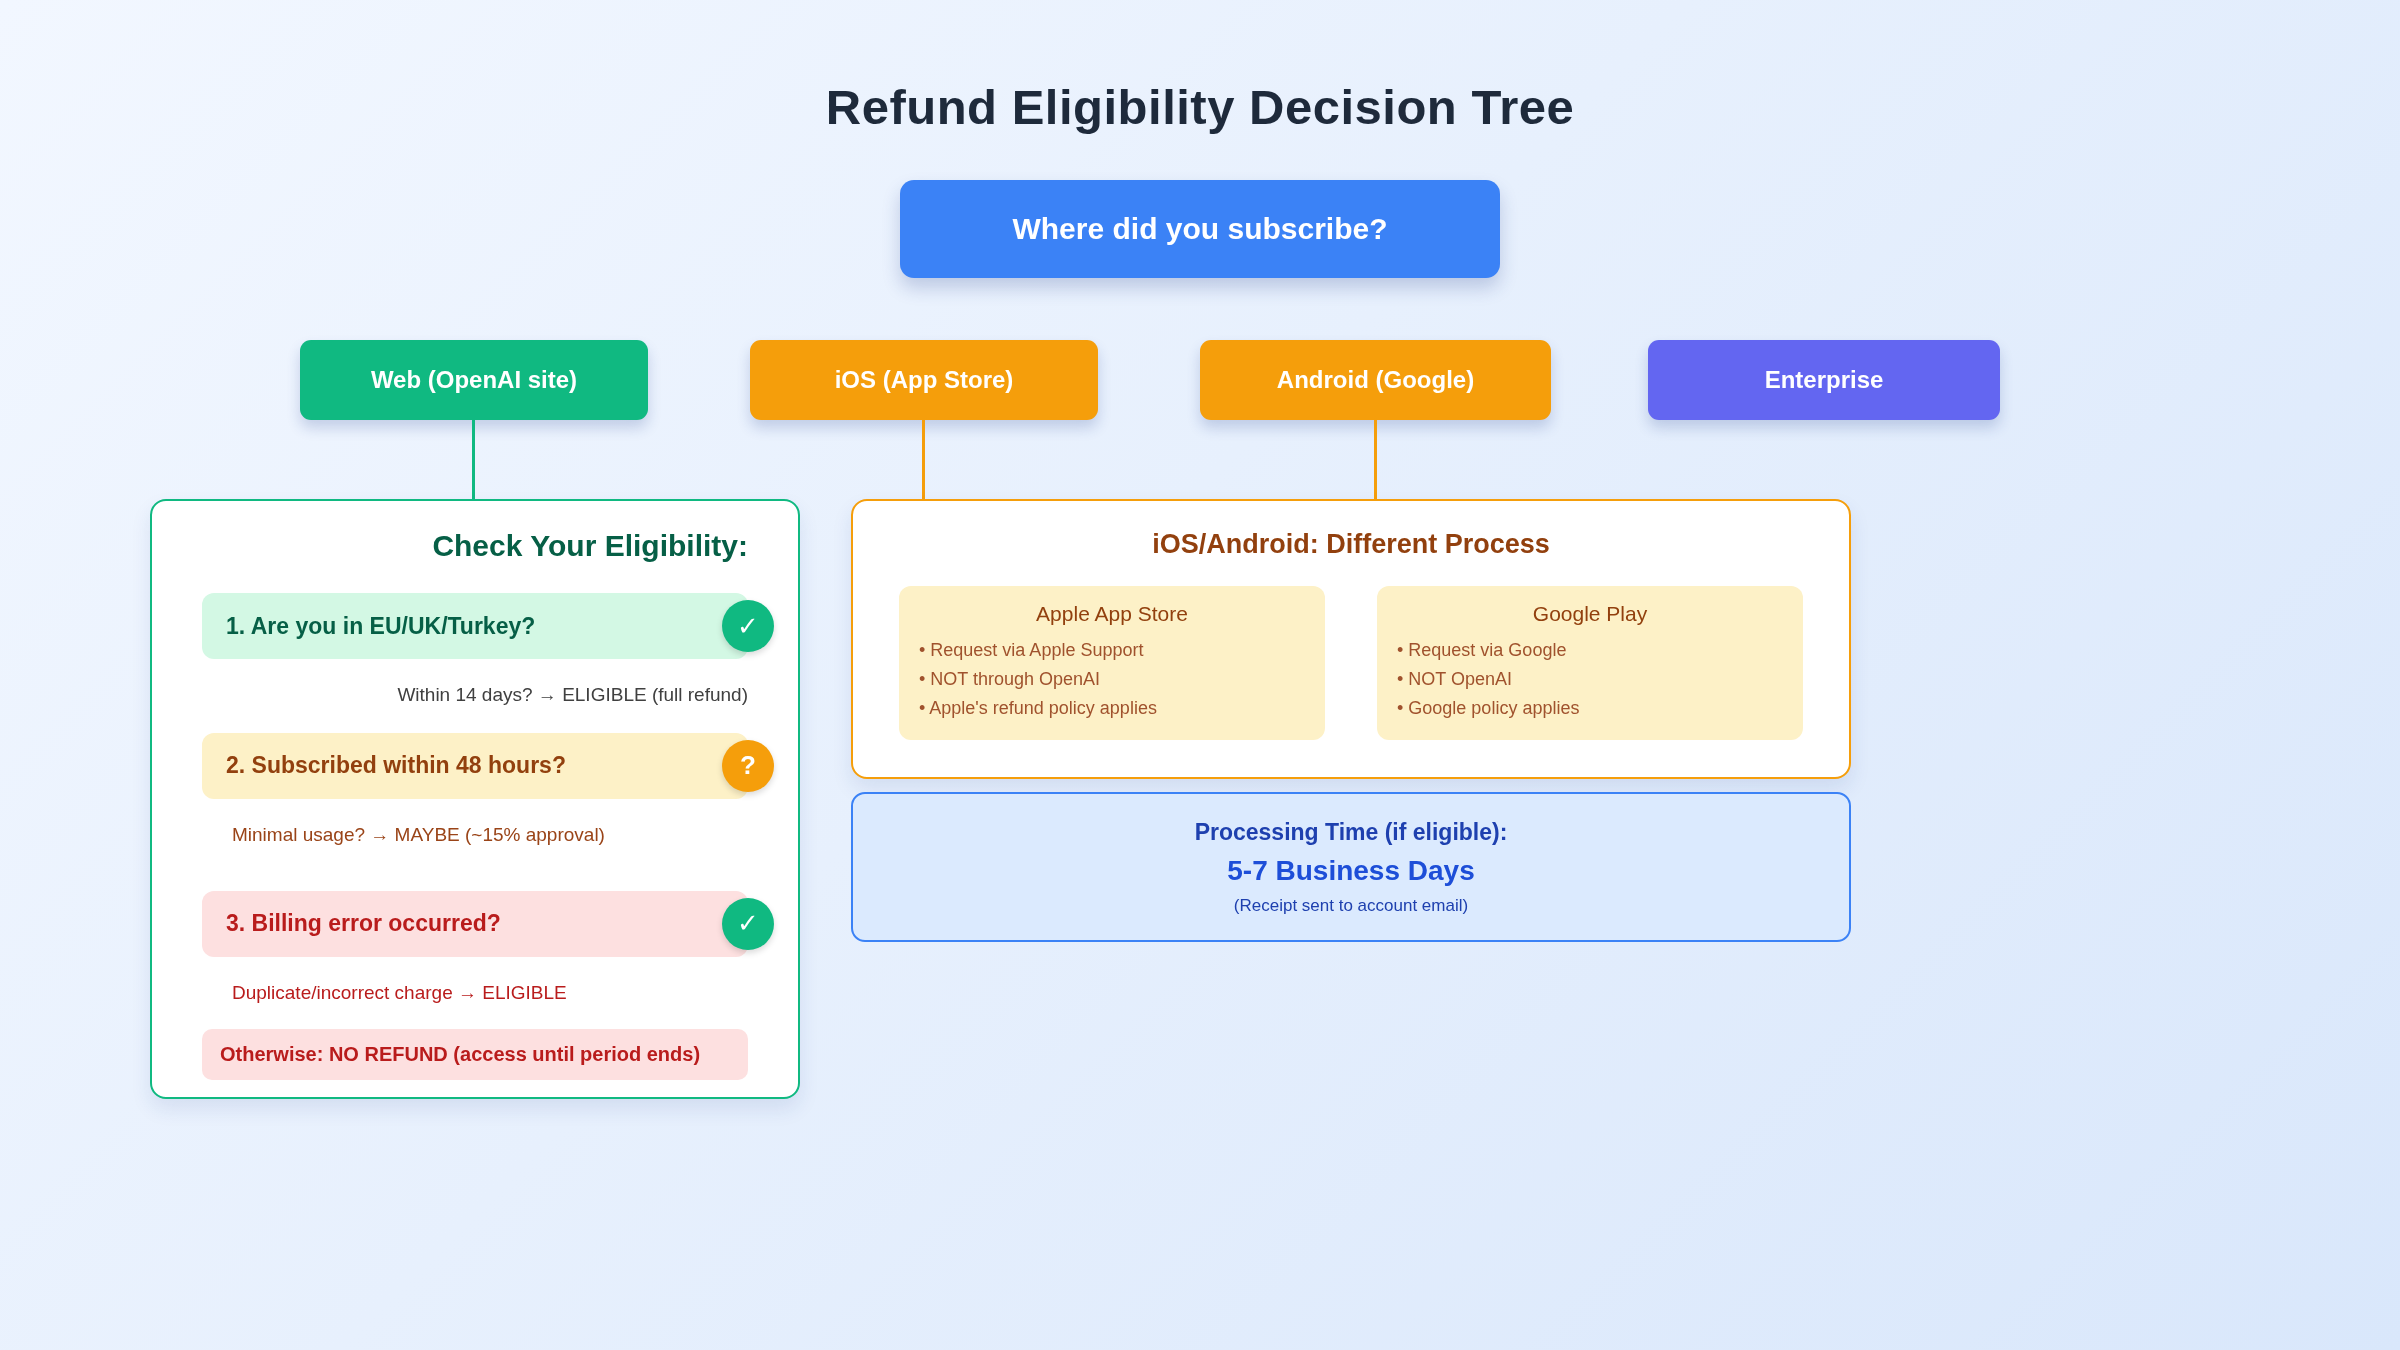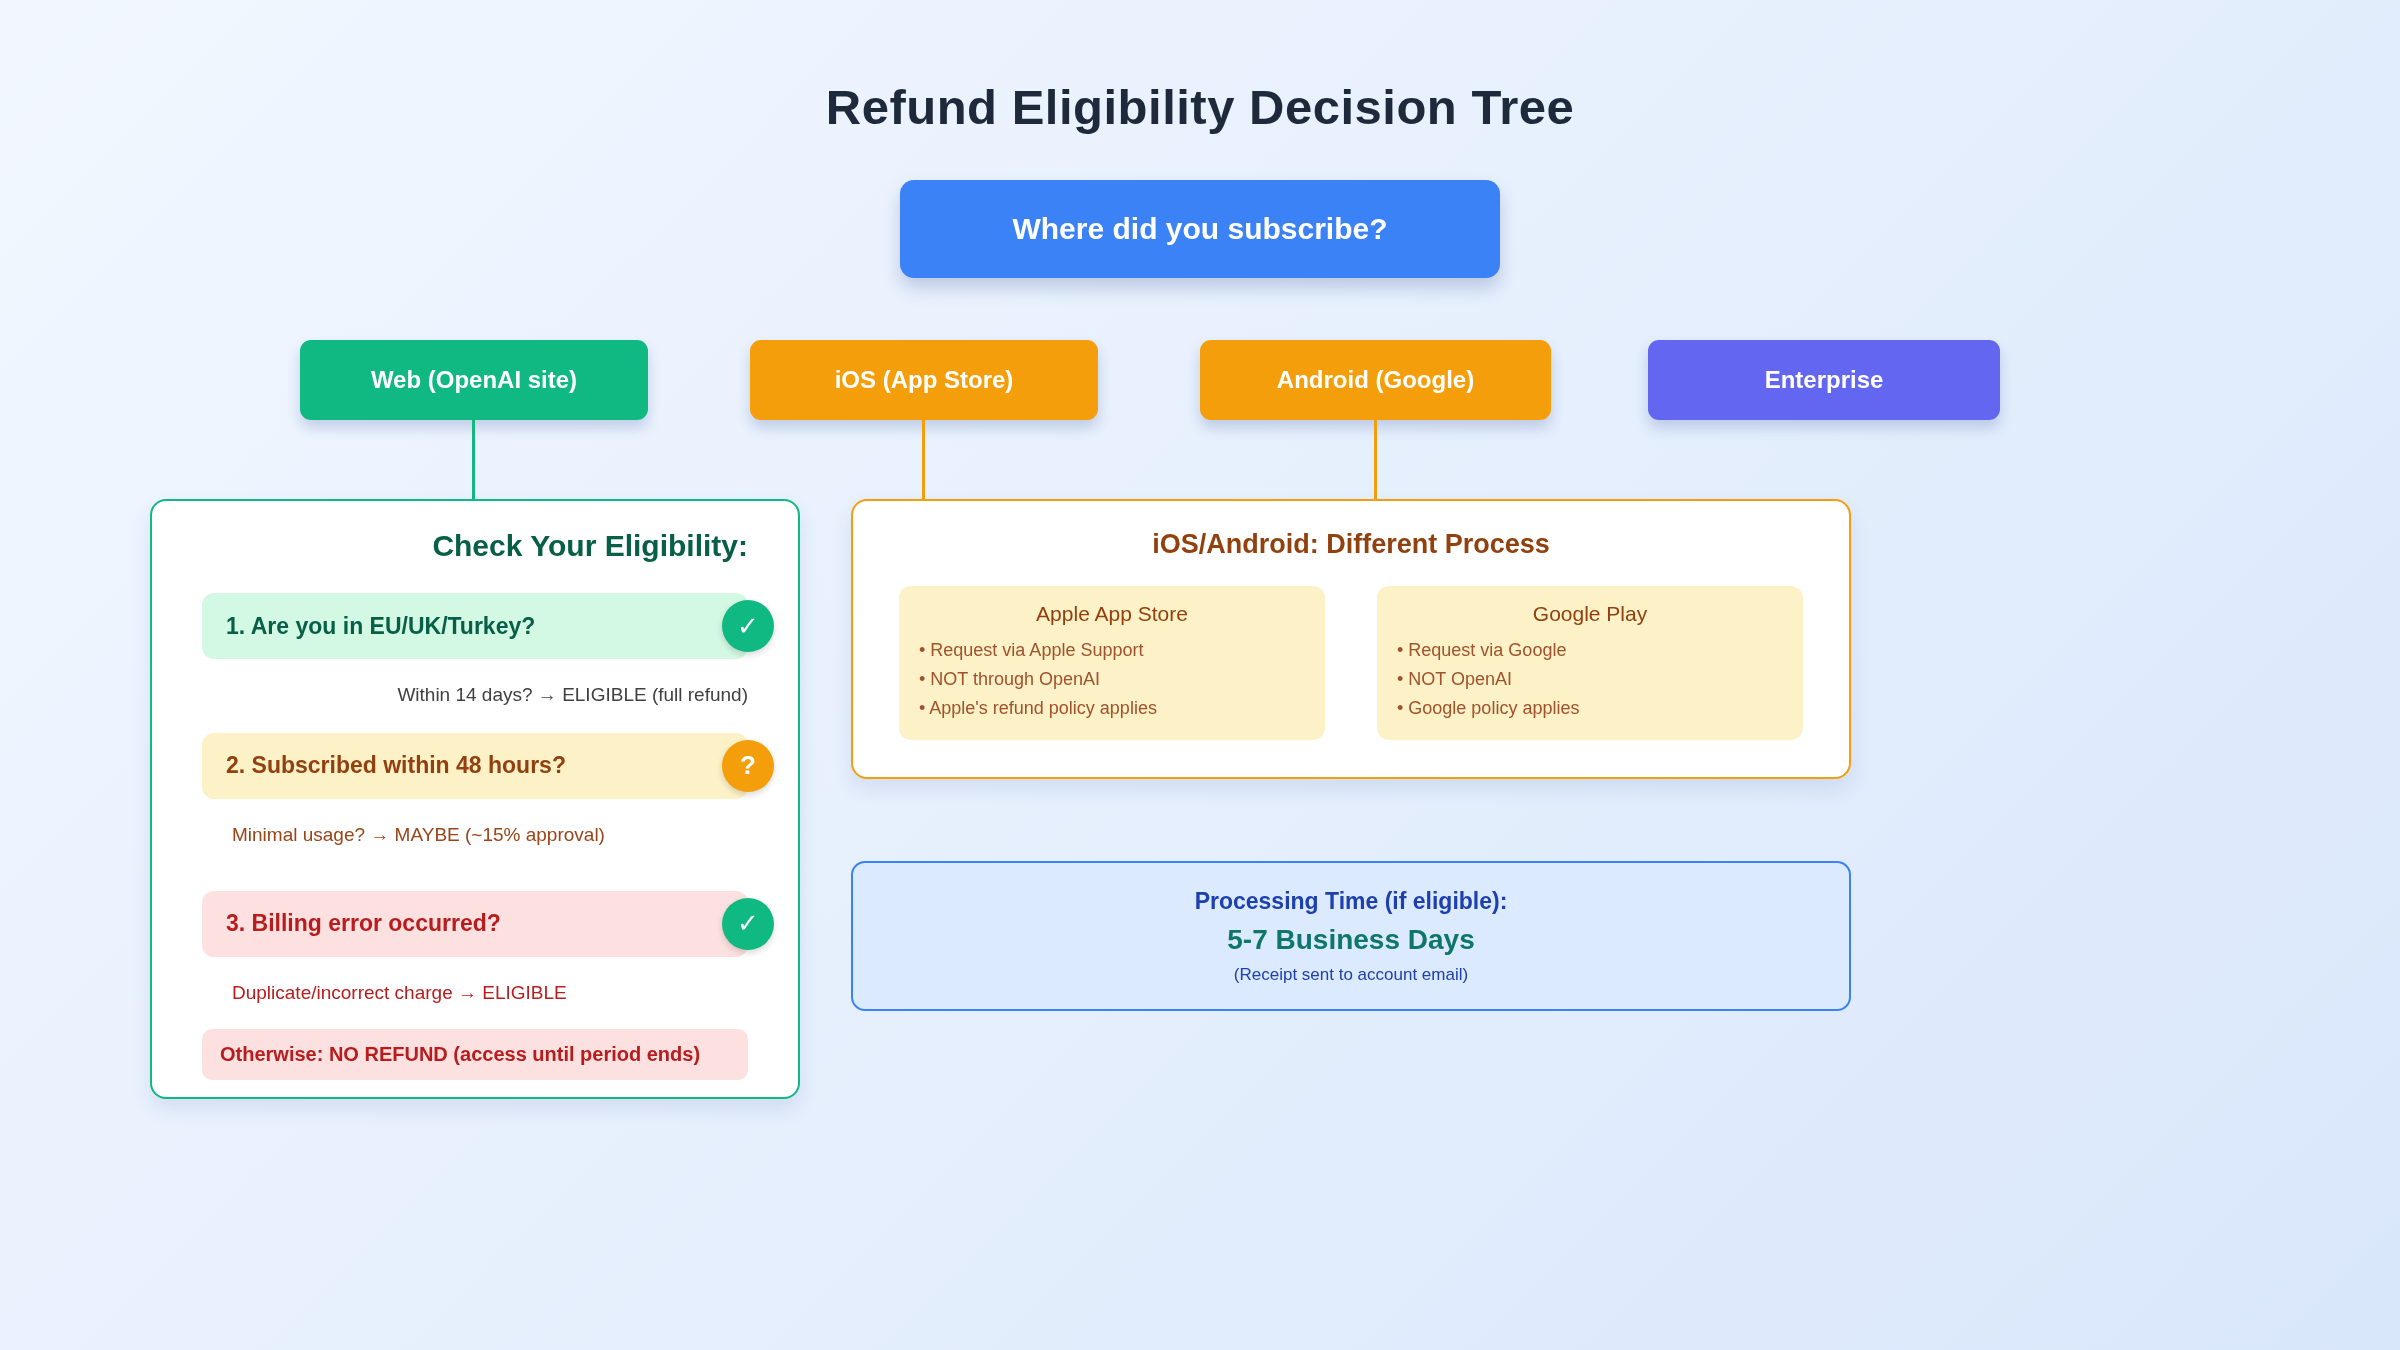--- a/index.html
+++ b/index.html
@@ -194,42 +194,42 @@
     font-size: 18px;
     color: #a0522d;
     line-height: 1.6;
   }
   .store-card li::before { content: "• "; }
 
   
   .processing-panel {
     position: absolute;
     left: 851px;
-    top: 861px;
+    top: 792px;
     width: 1000px;
     height: 150px;
     box-sizing: border-box;
     background: #dbeafe;
     border: 2px solid #3b82f6;
     border-radius: 14px;
     display: flex;
     flex-direction: column;
     align-items: center;
     justify-content: center;
     gap: 9px;
   }
   .processing-title {
     font-size: 23px;
     font-weight: 700;
     color: #1e40af;
   }
   .processing-duration {
     font-size: 28px;
     font-weight: 700;
-    color: #0f766e;
+    color: #1d4ed8;
   }
   .processing-note {
     font-size: 17px;
     color: #1e40af;
   }
 </style>
 </head>
 <body>
 
 <div id="canvas">

